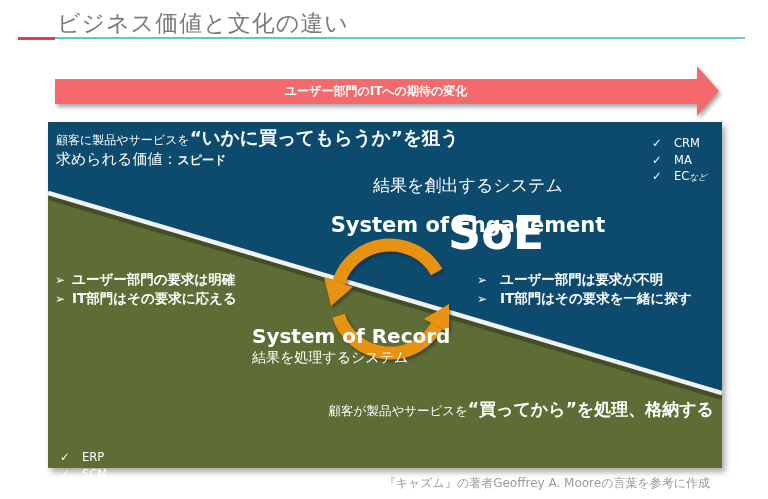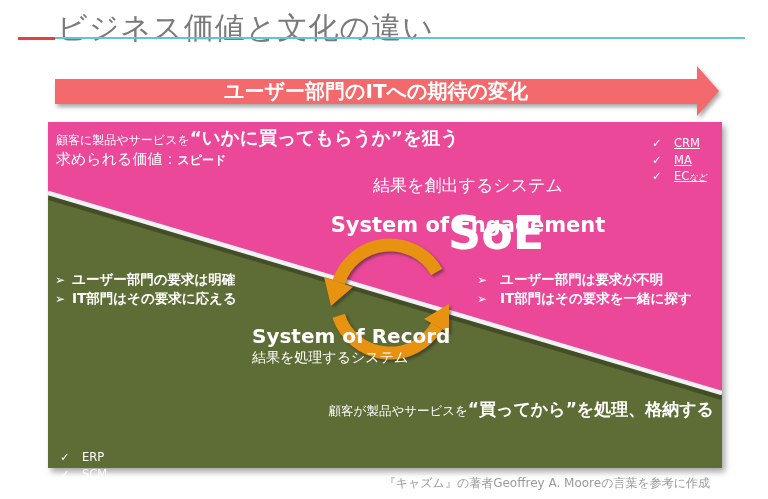--- a/index.html
+++ b/index.html
@@ -3,41 +3,41 @@
 <meta charset="utf-8">
 <style>
   html,body{margin:0;padding:0;}
   body{
     width:768px;height:499px;position:relative;overflow:hidden;background:#ffffff;
     font-family:"DejaVu Sans","Liberation Sans",sans-serif;
     -webkit-font-smoothing:antialiased;
   }
   .abs{position:absolute;}
   
-  .title{left:57px;top:8px;font-size:30px;letter-spacing:1px;color:#7a7a7a;font-weight:500;}
+  .title{left:57px;top:8px;font-size:23px;letter-spacing:1px;color:#7a7a7a;font-weight:500;}
   .rule-red{left:18px;top:37px;width:37px;height:3px;background:#e6403e;}
   .rule-cyan{left:55px;top:37px;width:690px;height:2px;background:#5fc6d3;}
   
   .banner{left:55px;top:66px;width:666px;height:50px;filter:drop-shadow(2px 3px 2px rgba(0,0,0,0.35));}
   .banner-body{position:absolute;left:0;top:13px;width:642px;height:25px;background:#f4696b;}
   .banner-head{position:absolute;left:642px;top:0;width:0;height:0;
     border-top:25px solid transparent;border-bottom:25px solid transparent;border-left:22px solid #f4696b;}
   .banner-label{position:absolute;left:0;top:13px;width:642px;height:42px;line-height:25px;
-    text-align:center;color:#fff;font-weight:bold;font-size:20px;}
+    text-align:center;color:#fff;font-weight:bold;font-size:12px;}
   
-  .diagram{left:48px;top:122px;width:674px;height:346px;background:#ec4899;
+  .diagram{left:48px;top:122px;width:674px;height:346px;background:#0c4a6e;
     box-shadow:3px 4px 6px rgba(0,0,0,0.35);}
   .diagram svg.bg{position:absolute;left:0;top:0;width:674px;height:346px;}
   .diagram .txt{position:absolute;color:#fff;white-space:nowrap;}
   .soe-aim{left:8px;top:4px;line-height:1.25;}
   .aim-prefix{font-size:12px;}
   .aim-bold{font-size:18.5px;font-weight:bold;}
   .val-prefix{font-size:15px;}
   .val-bold{font-size:12px;font-weight:bold;}
-  .soe-checks{left:604px;top:14px;font-size:11.5px;line-height:15.5px;text-decoration:underline;}
+  .soe-checks{left:604px;top:14px;font-size:11.5px;line-height:15.5px;}
   .sor-checks{left:12px;top:283px;font-size:11.5px;line-height:15.5px;margin-top:45px;}
   .check-glyph{display:inline-block;width:22px;font-weight:bold;}
   .suffix{font-size:8.5px;font-style:italic;}
   .soe-center-jp{left:260px;top:52px;width:320px;text-align:center;font-size:17px;}
   .soe-center-en{left:230px;top:70px;width:380px;text-align:center;font-size:21px;font-weight:bold;margin-top:21px;}
   .soe-acronym{left:400px;top:88px;font-size:46px;font-weight:bold;line-height:1;}
   .bullets{font-size:13.5px;font-weight:bold;line-height:18px;}
   .sor-bullets{left:7px;top:148px;}
   .soe-bullets{left:429px;top:148px;}
   .bullet-glyph{display:inline-block;margin-right:7px;font-weight:normal;font-size:12px;}

